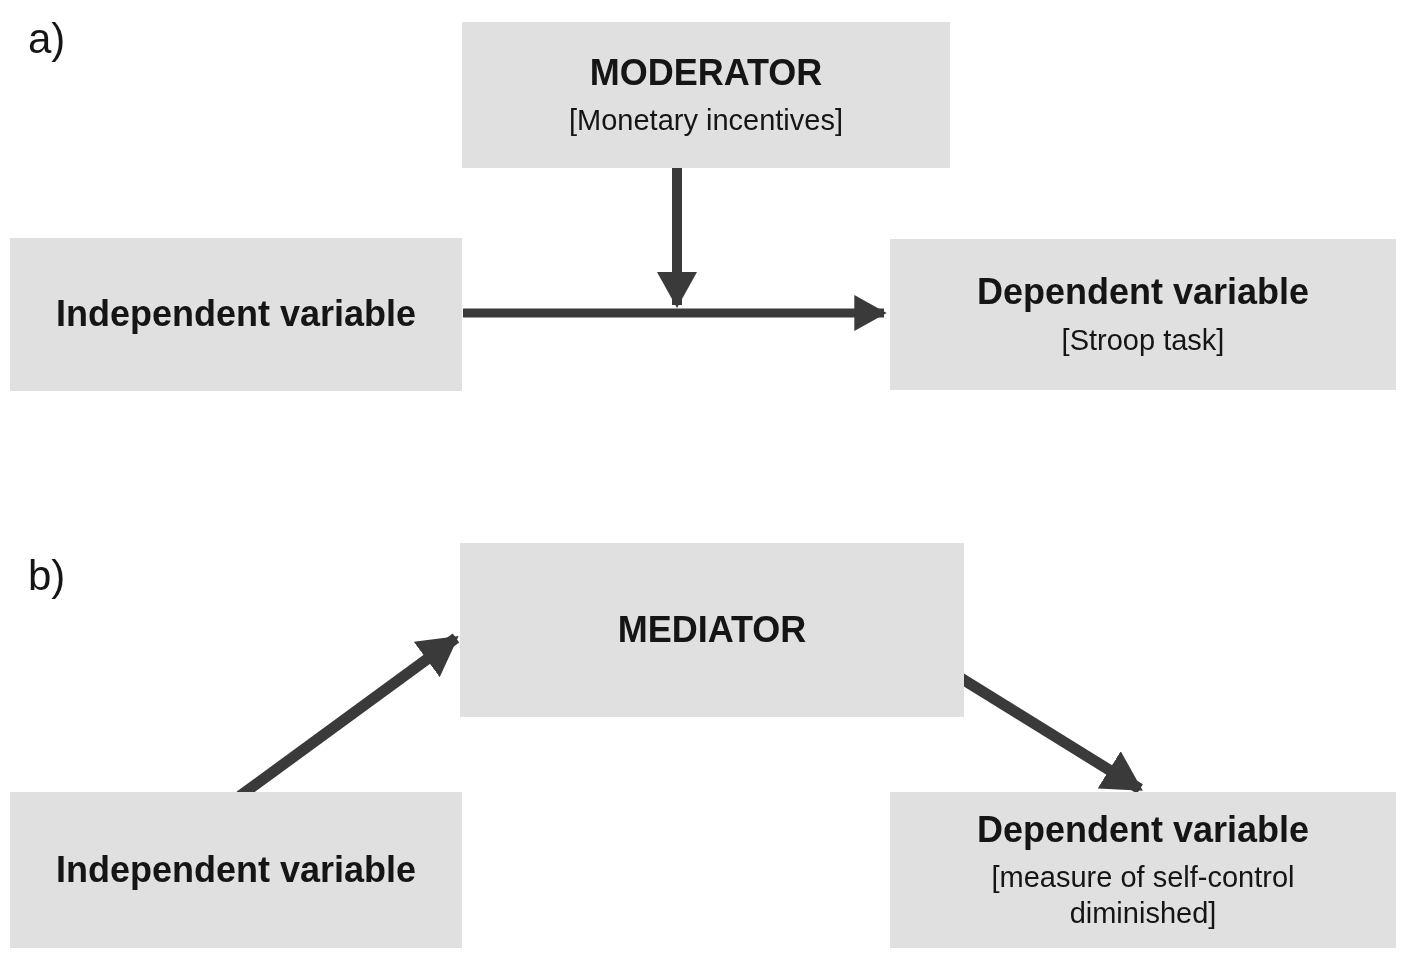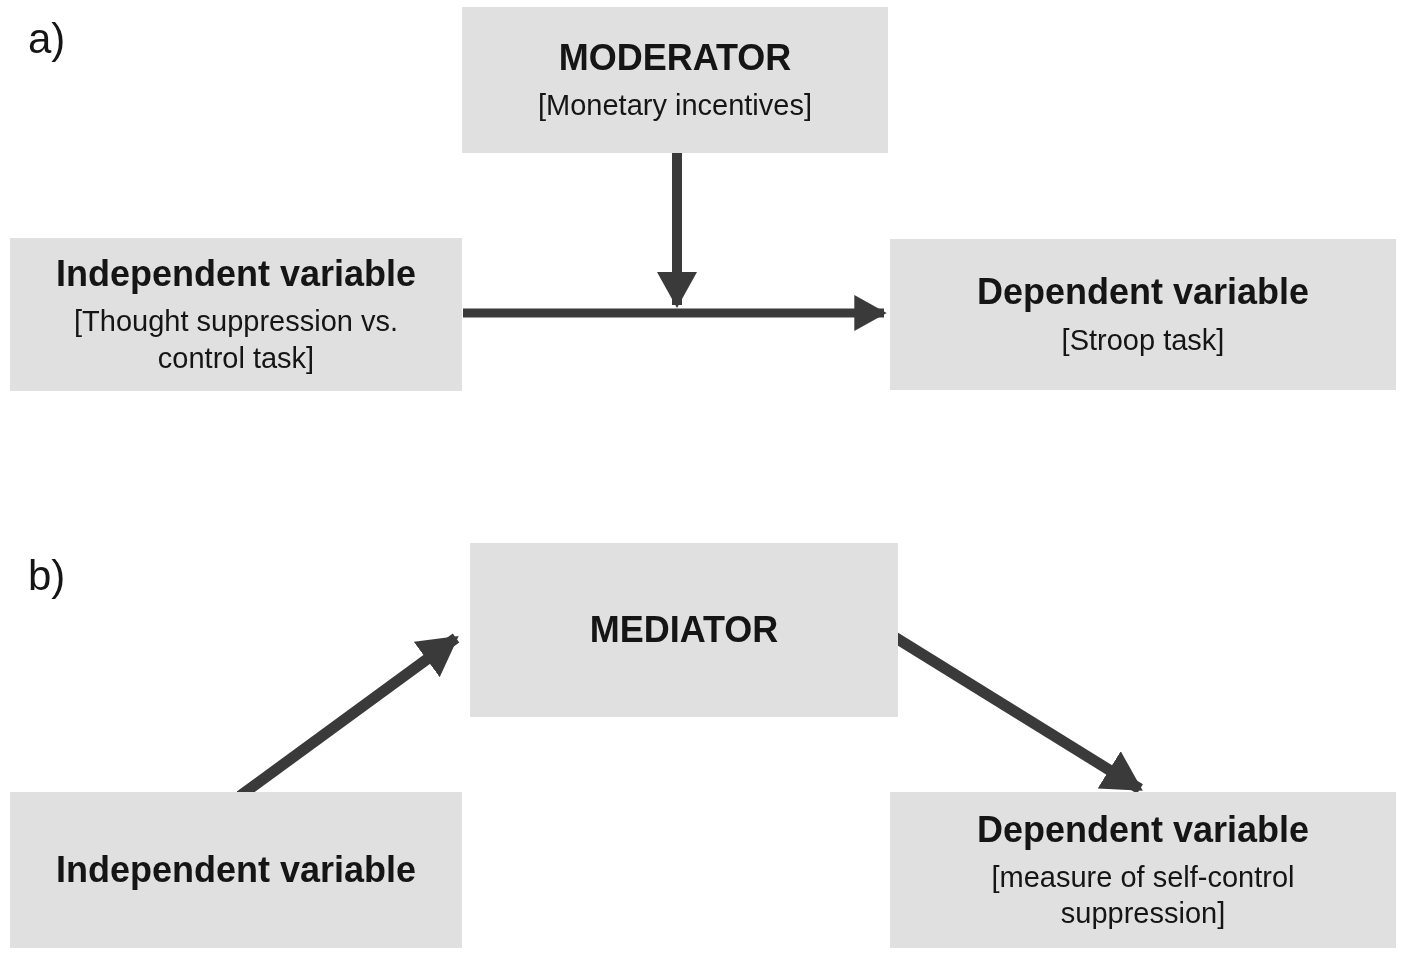--- a/index.html
+++ b/index.html
@@ -45,24 +45,24 @@
     line-height:1.18;
     white-space:pre-line;
   }
   .box-subtitle{
     font-weight:400;
     font-size:29px;
     line-height:1.25;
     white-space:pre-line;
     margin-top:8px;
   }
-  #box-moderator{left:462px;top:7px;width:426px;height:146px;}
+  #box-moderator{left:462px;top:22px;width:488px;height:146px;}
   #box-iv-a{left:10px;top:238px;width:452px;height:153px;}
   #box-dv-a{left:890px;top:239px;width:506px;height:151px;}
-  #box-mediator{left:470px;top:543px;width:428px;height:174px;}
+  #box-mediator{left:460px;top:543px;width:504px;height:174px;}
   #box-iv-b{left:10px;top:792px;width:452px;height:156px;}
   #box-dv-b{left:890px;top:792px;width:506px;height:156px;}
   .arrows{
     position:absolute;
     left:0;top:0;
     width:1408px;height:953px;
     pointer-events:none;
   }
   .arrow-line{
     stroke:var(--arrow,#3a3a3a);
@@ -96,36 +96,34 @@
   <div class="panel-label" id="label-a">a)</div>
   <div class="panel-label" id="label-b">b)</div>
 
   <div class="box" id="box-moderator">
     <div class="box-title">MODERATOR</div>
     <div class="box-subtitle">[Monetary incentives]</div>
   </div>
 
   <div class="box" id="box-iv-a">
     <div class="box-title">Independent variable</div>
-    <div class="box-subtitle">[Thought suppression vs.
-control task]</div>
   </div>
 
   <div class="box" id="box-dv-a">
     <div class="box-title">Dependent variable</div>
     <div class="box-subtitle">[Stroop task]</div>
   </div>
 
   <div class="box" id="box-mediator">
     <div class="box-title">MEDIATOR</div>
   </div>
 
   <div class="box" id="box-iv-b">
     <div class="box-title">Independent variable</div>
   </div>
 
   <div class="box" id="box-dv-b">
     <div class="box-title">Dependent variable</div>
     <div class="box-subtitle">[measure of self-control
-suppression]</div>
+diminished]</div>
   </div>
 
 </div>
 
 </body></html>

